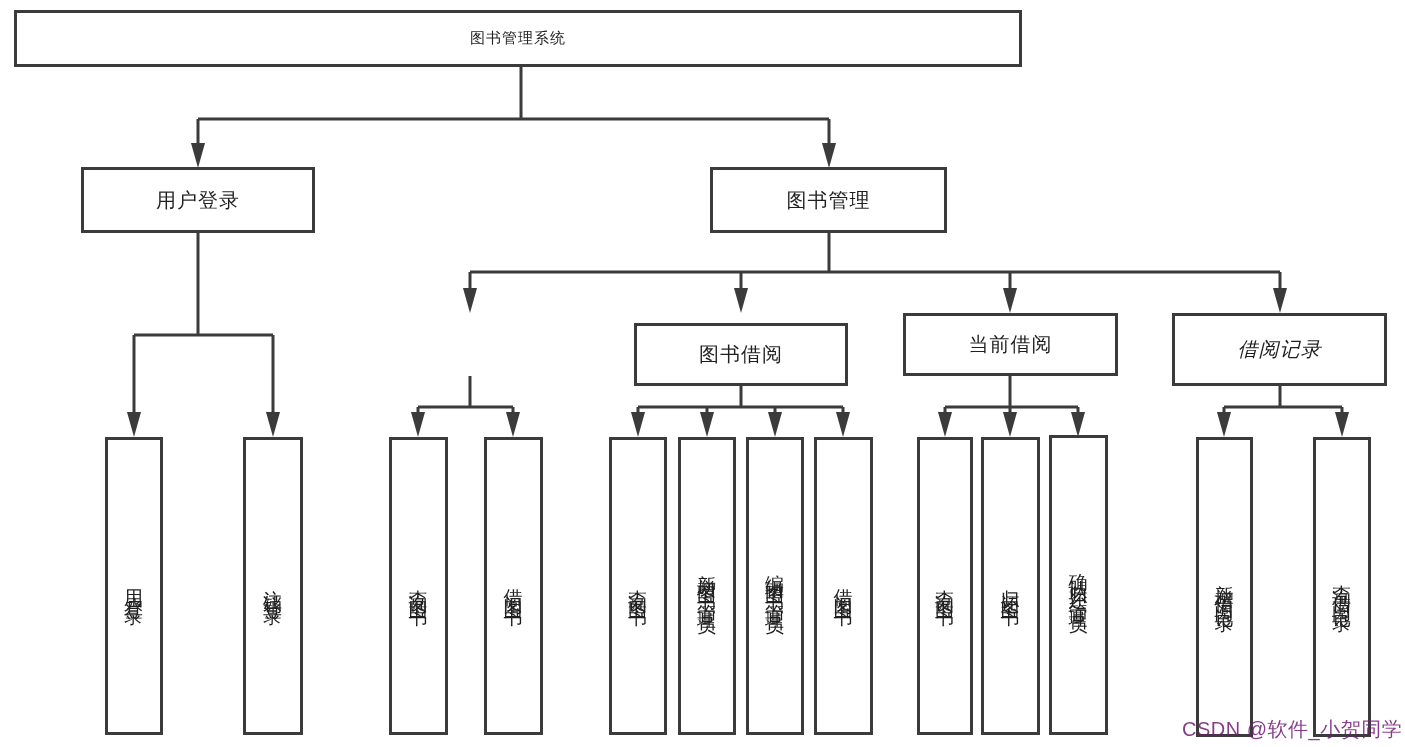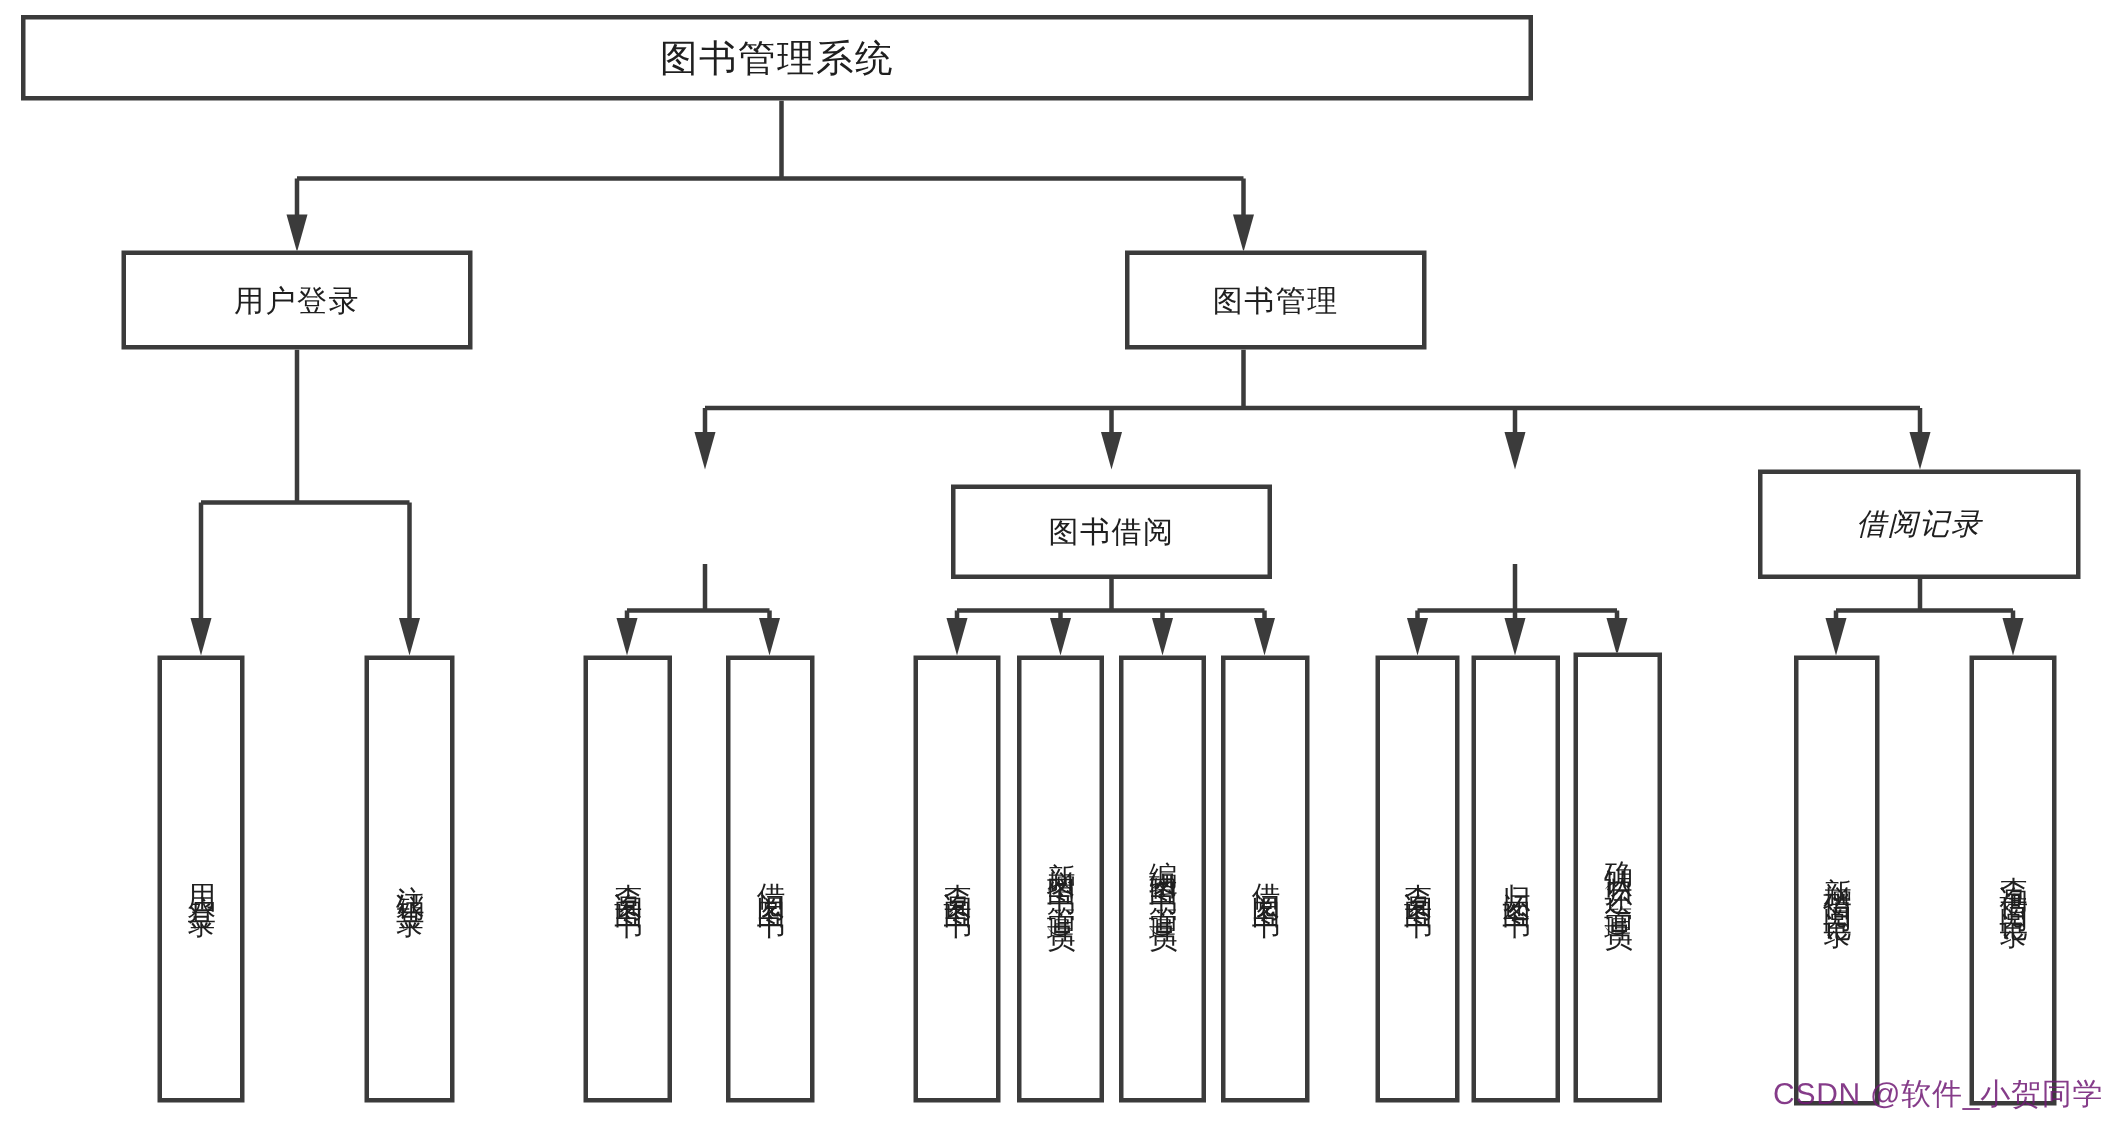--- a/index.html
+++ b/index.html
@@ -30,21 +30,21 @@
     justify-content: center;
     color: #1f1f1f;
     text-align: center;
   }
 
   .hlabel {
     font-size: 20px;
     letter-spacing: 1px;
     white-space: nowrap;
   }
-  .root-box .hlabel { font-size: 25px; }
+  .root-box .hlabel { font-size: 15px; }
 
   .vbox .vlabel {
     writing-mode: vertical-rl;
     text-orientation: mixed;
     font-size: 19px;
     letter-spacing: 6px;
     line-height: 1;
   }
 
   .watermark {
@@ -96,26 +96,29 @@
     </g>
   </svg>
 
   <div class="box root-box" style="left:14px; top:10px; width:1008px; height:57px;">
     <span class="hlabel">图书管理系统</span>
   </div>
 
   <div class="box" style="left:81px; top:167px; width:234px; height:66px;">
     <span class="hlabel">用户登录</span>
   </div>
-  <div class="box" style="left:710px; top:167px; width:201px; height:66px;margin-left:40px;">
+  <div class="box" style="left:710px; top:167px; width:237px; height:66px;">
     <span class="hlabel">图书管理</span>
   </div>
 
   <div class="box" style="left:634px; top:313px; width:214px; height:63px;margin-top:10px;">
     <span class="hlabel">图书借阅</span>
+  </div>
+  <div class="box" style="left:903px; top:313px; width:215px; height:63px;">
+    <span class="hlabel">当前借阅</span>
   </div>
   <div class="box" style="left:1172px; top:313px; width:215px; height:73px;font-style:italic;">
     <span class="hlabel">借阅记录</span>
   </div>
 
   <div class="box vbox" style="left:105px; top:437px; width:58px; height:298px;">
     <span class="vlabel">用户登录</span>
   </div>
   <div class="box vbox" style="left:243px; top:437px; width:60px; height:298px;">
     <span class="vlabel">注销登录</span>

